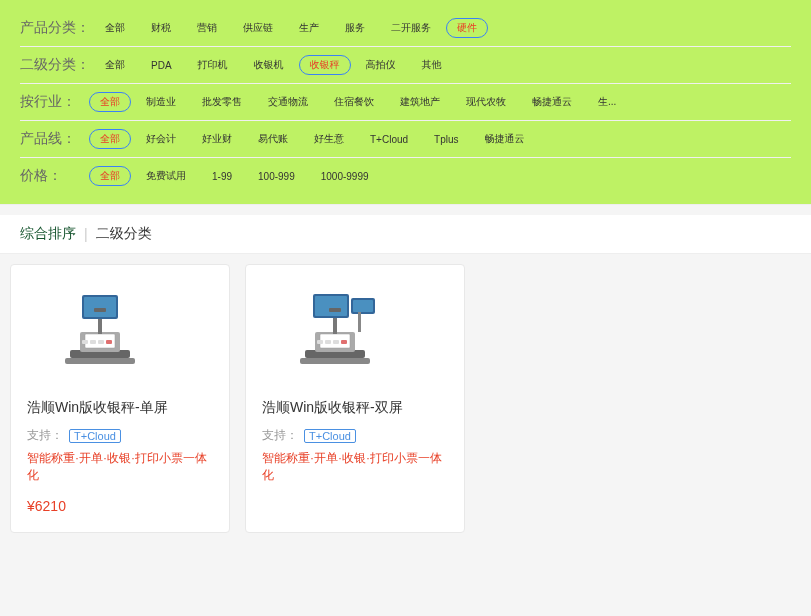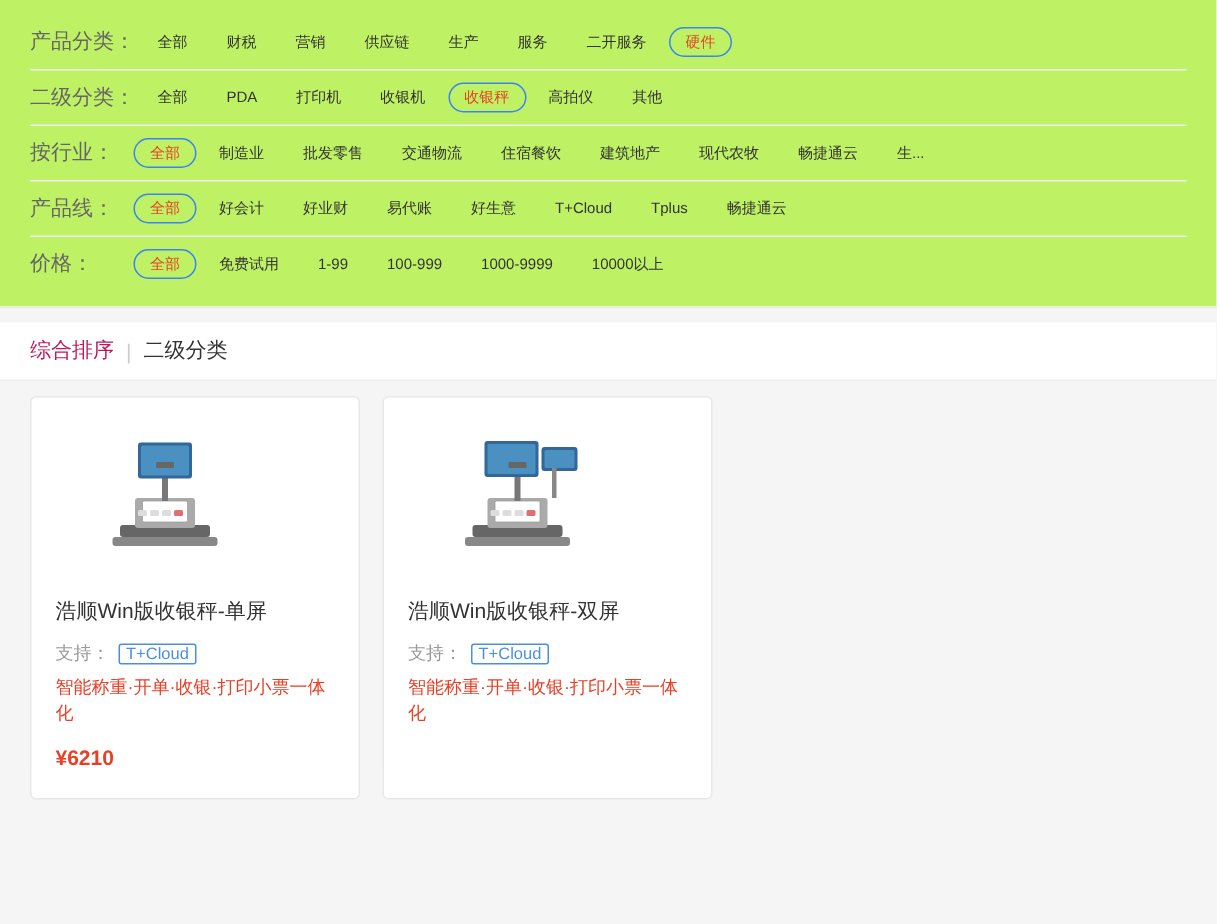--- a/index.html
+++ b/index.html
@@ -54,28 +54,28 @@
       align-items: center;
       gap: 0;
     }
     .sort-item {
       cursor: pointer;
       font-size: 14px;
       color: #333;
       padding: 2px 0;
     }
     .sort-item.active {
-      color: #be185d;
+      color: #14532d;
     }
     .sort-divider {
       color: #ccc;
       margin: 0 8px;
     }
     .products-section {
-      padding: 10px 20px;
+      padding: 10px 10px;
       display: flex;
       gap: 15px;
       flex-wrap: wrap;
     }
     .product-card {
       background: #fff;
       border-radius: 4px;
       width: 220px;
       padding: 20px 16px 16px;
       cursor: pointer;
@@ -111,21 +111,21 @@
       font-size: 11px;
     }
     .product-desc {
       font-size: 12px;
       color: #e84027;
       margin-bottom: 9px;
     }
     .product-price {
       font-size: 20px;
       color: #e84027;
-      font-weight: bold;
+      font-weight: normal;
     }
     .product-price span {
       font-size: 14px;
     }
   </style>
 </head>
 <body>
 
 <div class="filter-section">
 
@@ -177,21 +177,20 @@
     <span class="filter-item">畅捷通云</span>
   </div>
 
   <div class="filter-row">
     <span class="filter-label">价格：</span>
     <span class="filter-item active-red">全部</span>
     <span class="filter-item">免费试用</span>
     <span class="filter-item">1-99</span>
     <span class="filter-item">100-999</span>
     <span class="filter-item">1000-9999</span>
-    <span class="filter-item">10000以上</span>
   </div>
 
 </div>
 
 <div class="sort-bar" style="background:#fff; margin-top:10px;">
   <span class="sort-item active">综合排序</span>
   <span class="sort-divider"> | </span>
   <span class="sort-item">二级分类</span>
 </div>
 

